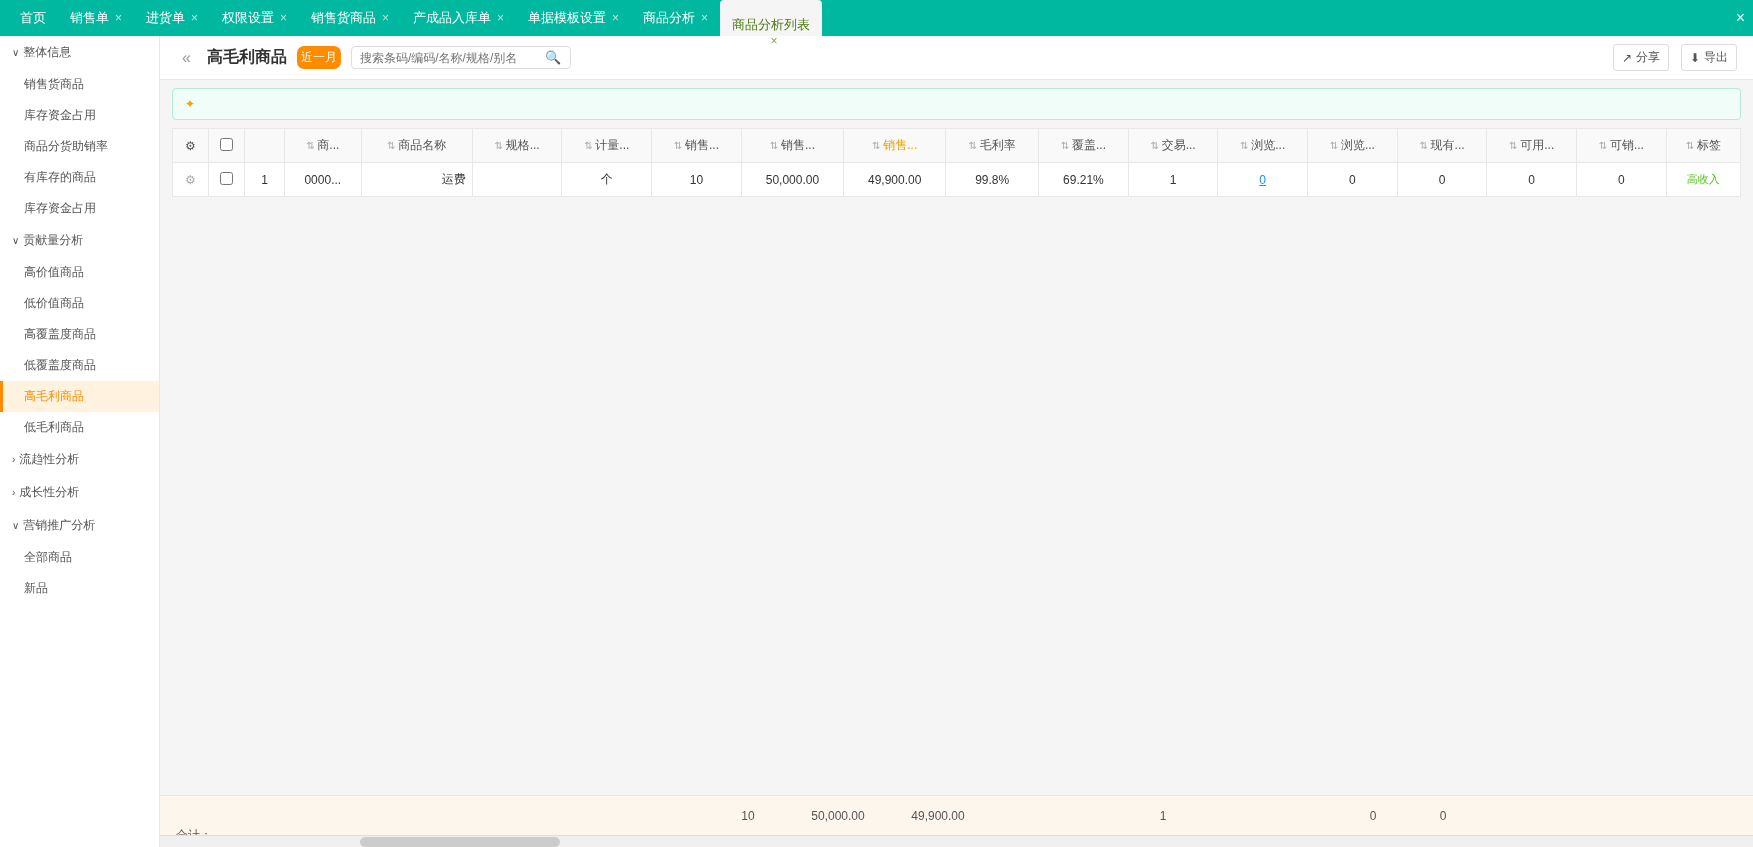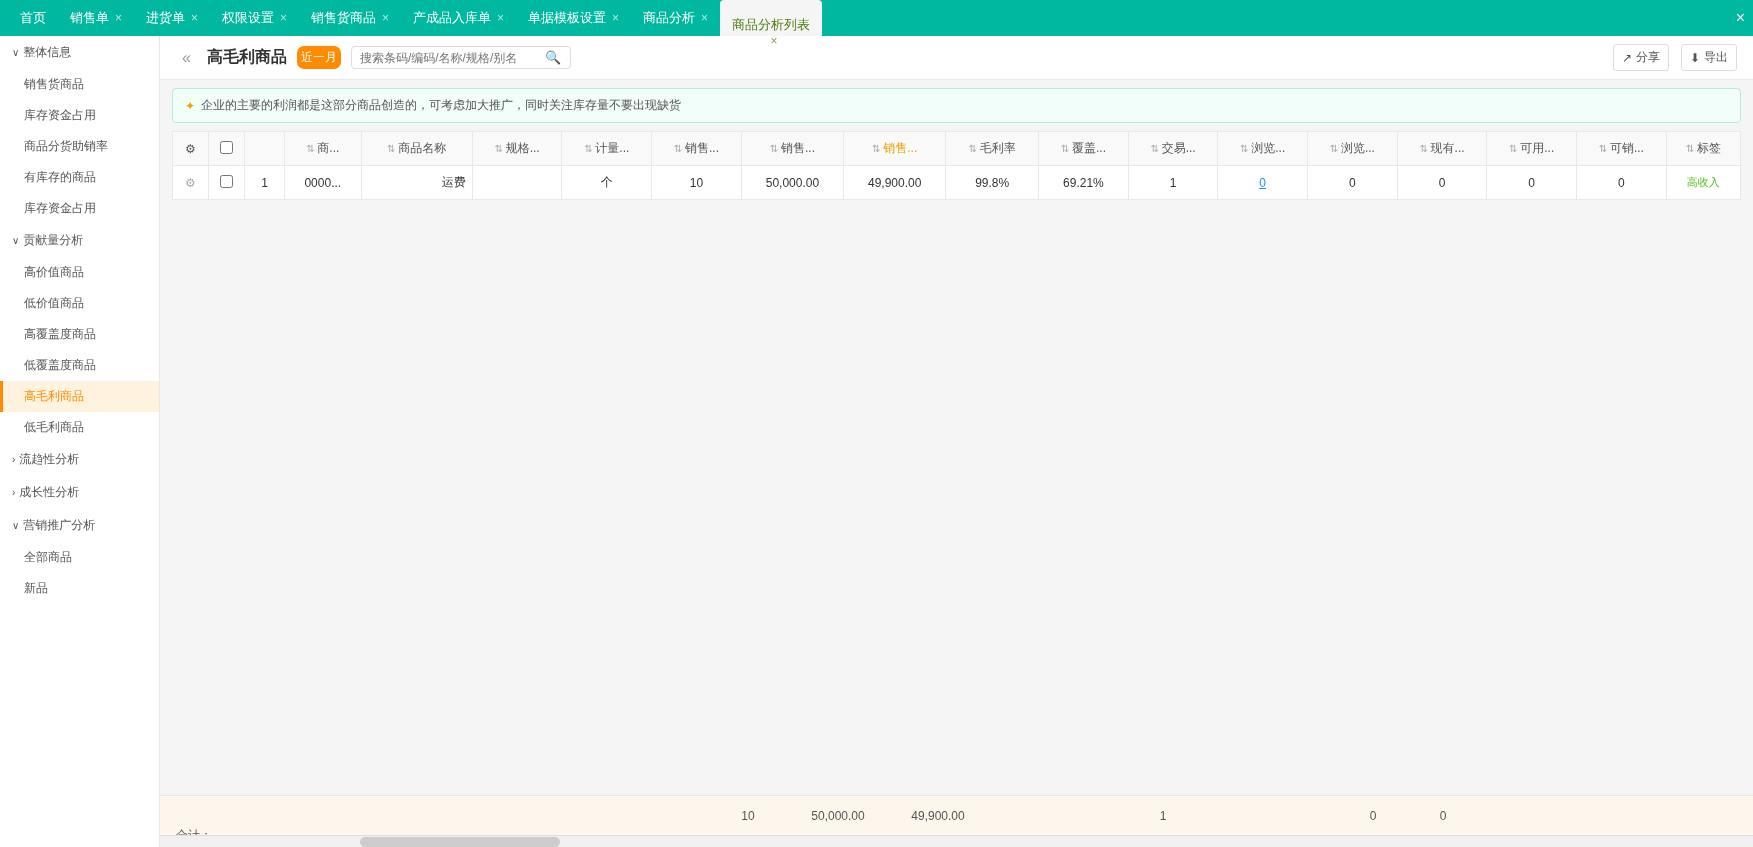--- a/index.html
+++ b/index.html
@@ -361,21 +361,20 @@
         </button>
         <button class="action-btn">
           <span>⬇</span>
           <span>导出</span>
         </button>
       </div>
     </div>
 
     <div class="info-banner">
       <span class="info-icon">✦</span>
-      <span>企业的主要的利润都是这部分商品创造的，可考虑加大推广，同时关注库存量不要出现缺货</span>
     </div>
 
     <div class="table-container">
       <table>
         <thead>
           <tr>
             <th class="gear-col">⚙</th>
             <th class="check-col">
               <input type="checkbox" style="">
             </th>

